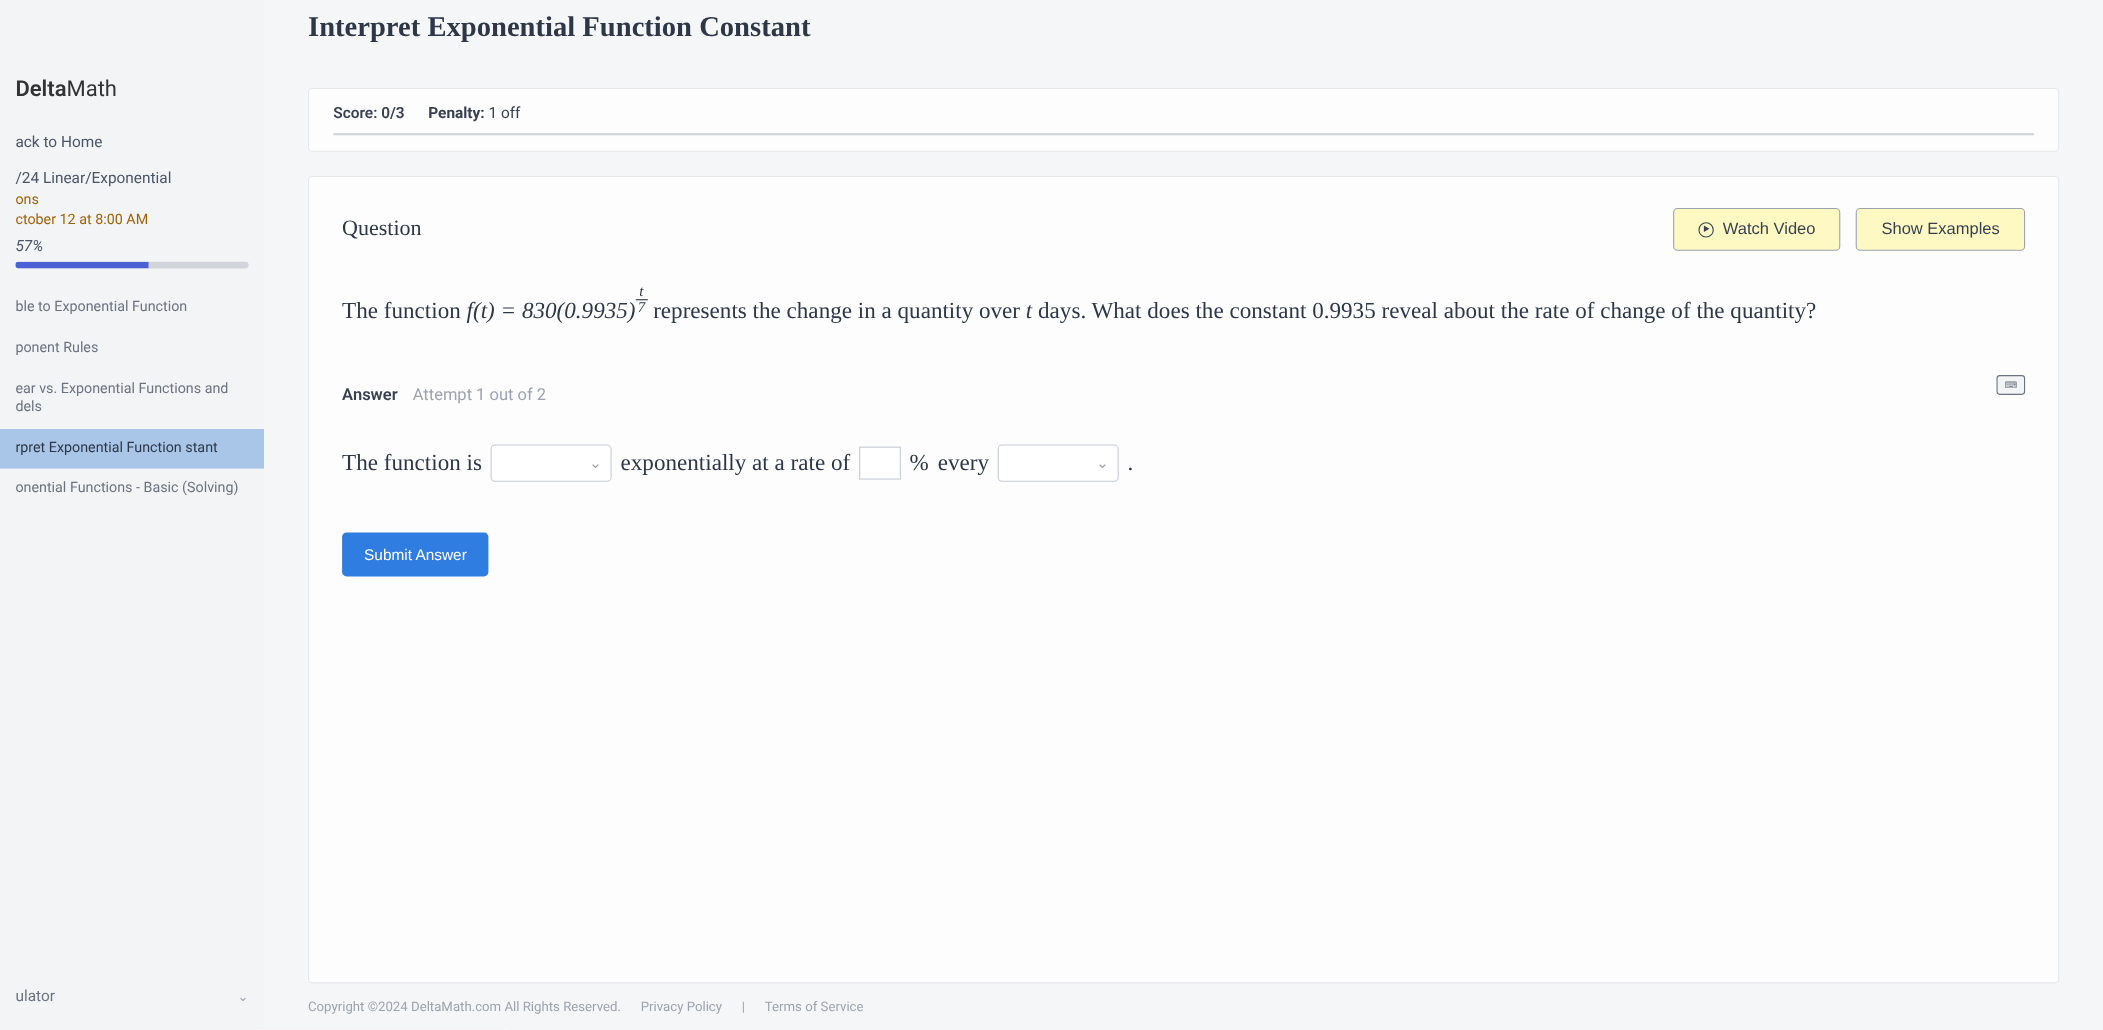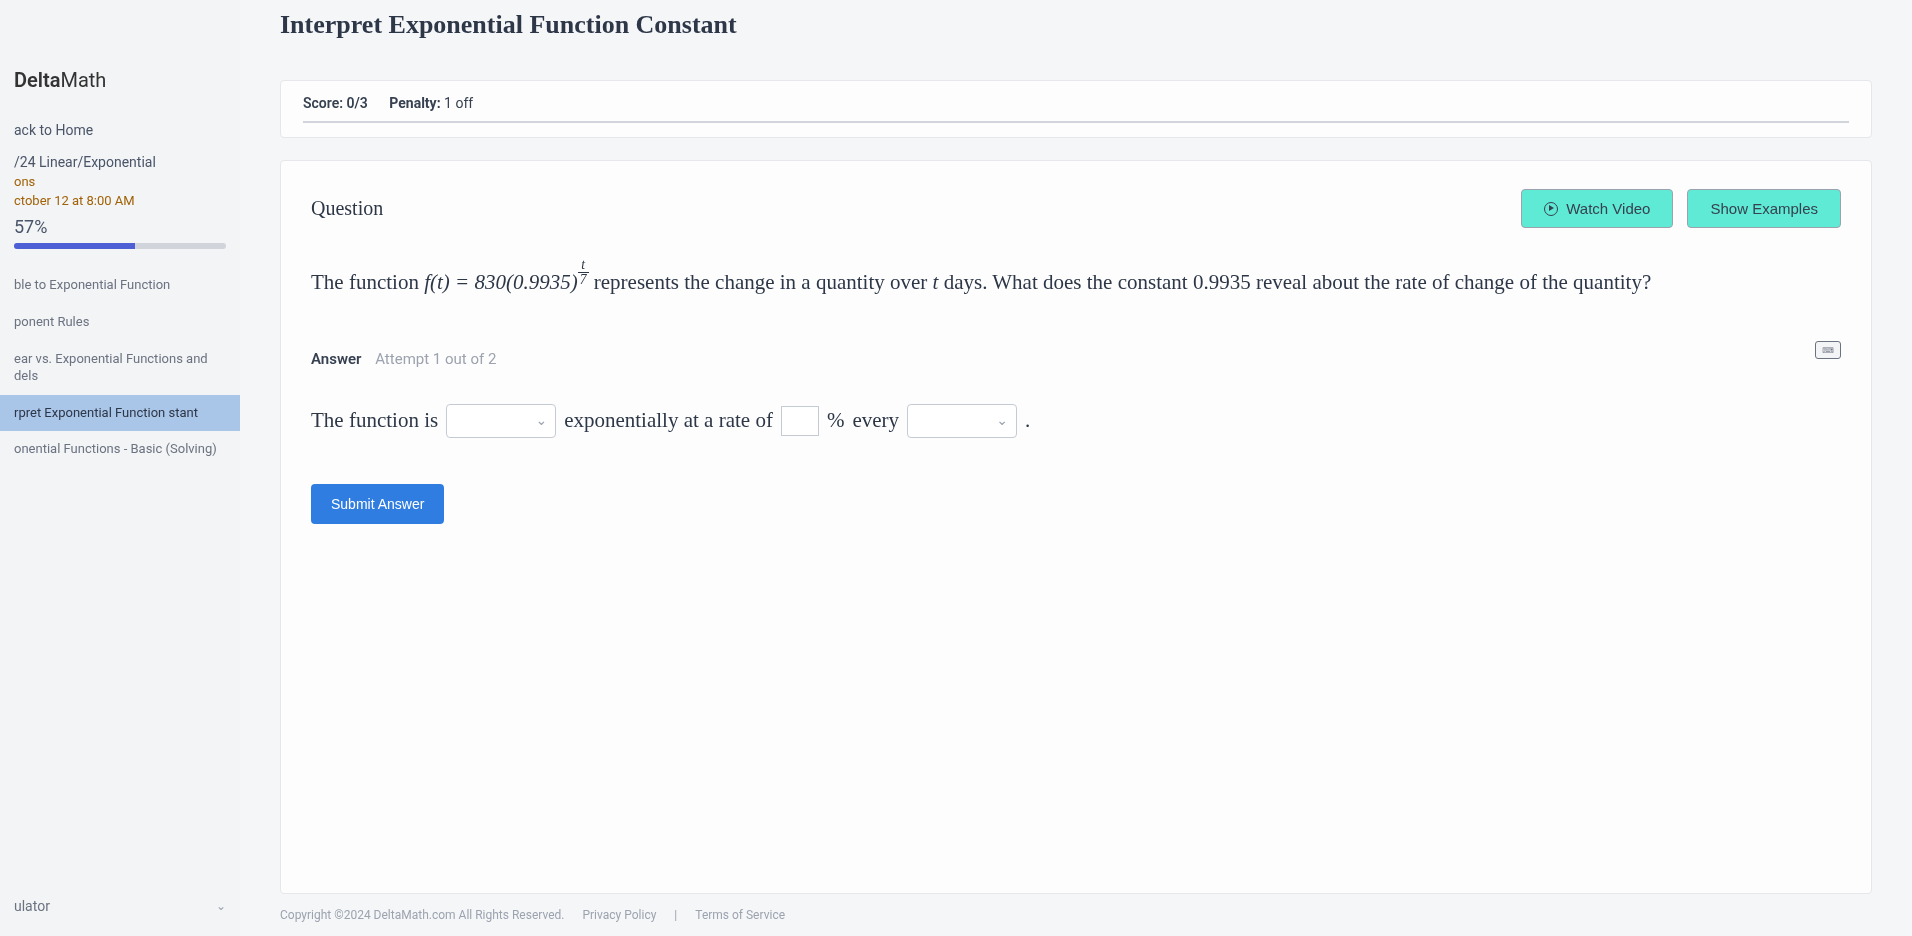--- a/index.html
+++ b/index.html
@@ -40,22 +40,23 @@
   font-size: 14px;
   color: #4a5568;
 }
 .side-sub {
   padding: 2px 14px;
   font-size: 13px;
   color: #a16207;
 }
 .side-percent {
   padding: 6px 14px 2px;
-  font-size: 18px;
+  font-size: 14px;
   color: #4a5568;
+  font-style: italic;
 }
 .progress-bar {
   margin: 4px 14px 18px;
   height: 6px;
   background: #d1d5db;
   border-radius: 3px;
   overflow: hidden;
 }
 .progress-fill {
   height: 100%;
@@ -142,21 +143,21 @@
   margin-bottom: 30px;
 }
 .q-title {
   font-family: Georgia, serif;
   font-size: 20px;
   color: #2d3748;
 }
 .q-buttons { display: flex; gap: 14px; }
 .btn-outline {
   border: 1px solid #9ca3af;
-  background: #5eead4;
+  background: #fef9c3;
   padding: 10px 22px;
   border-radius: 4px;
   font-size: 15px;
   color: #374151;
   cursor: pointer;
   display: flex;
   align-items: center;
   gap: 8px;
 }
 .play-icon {

